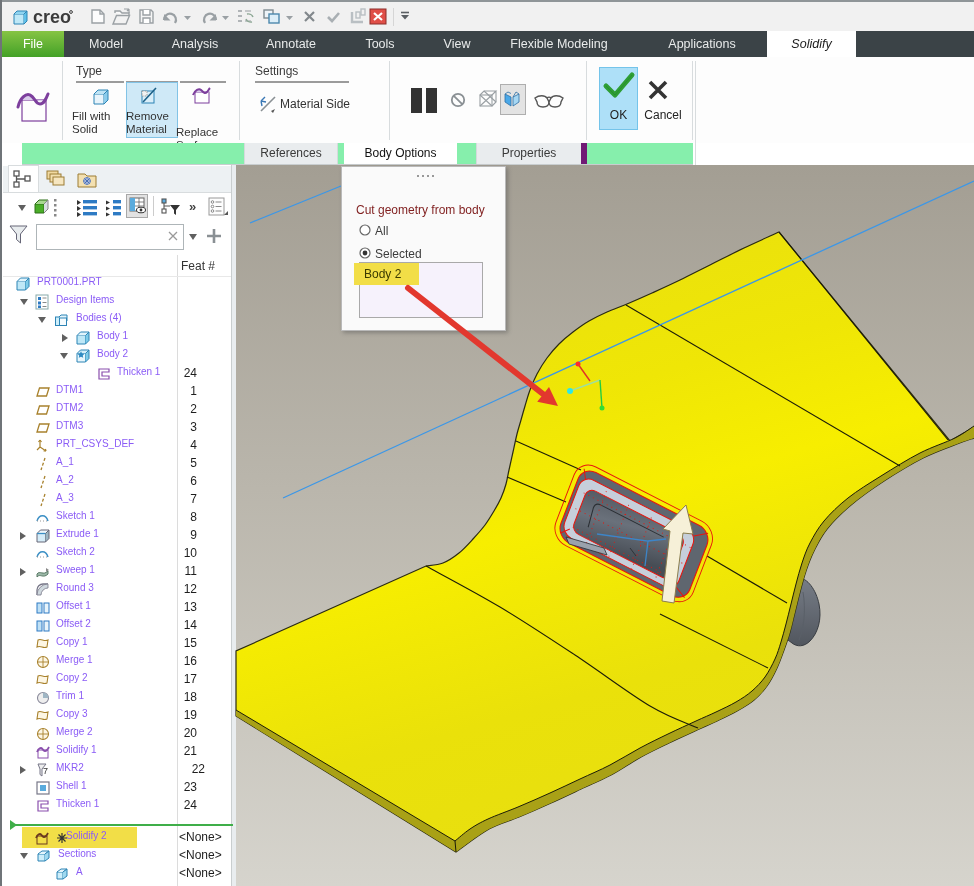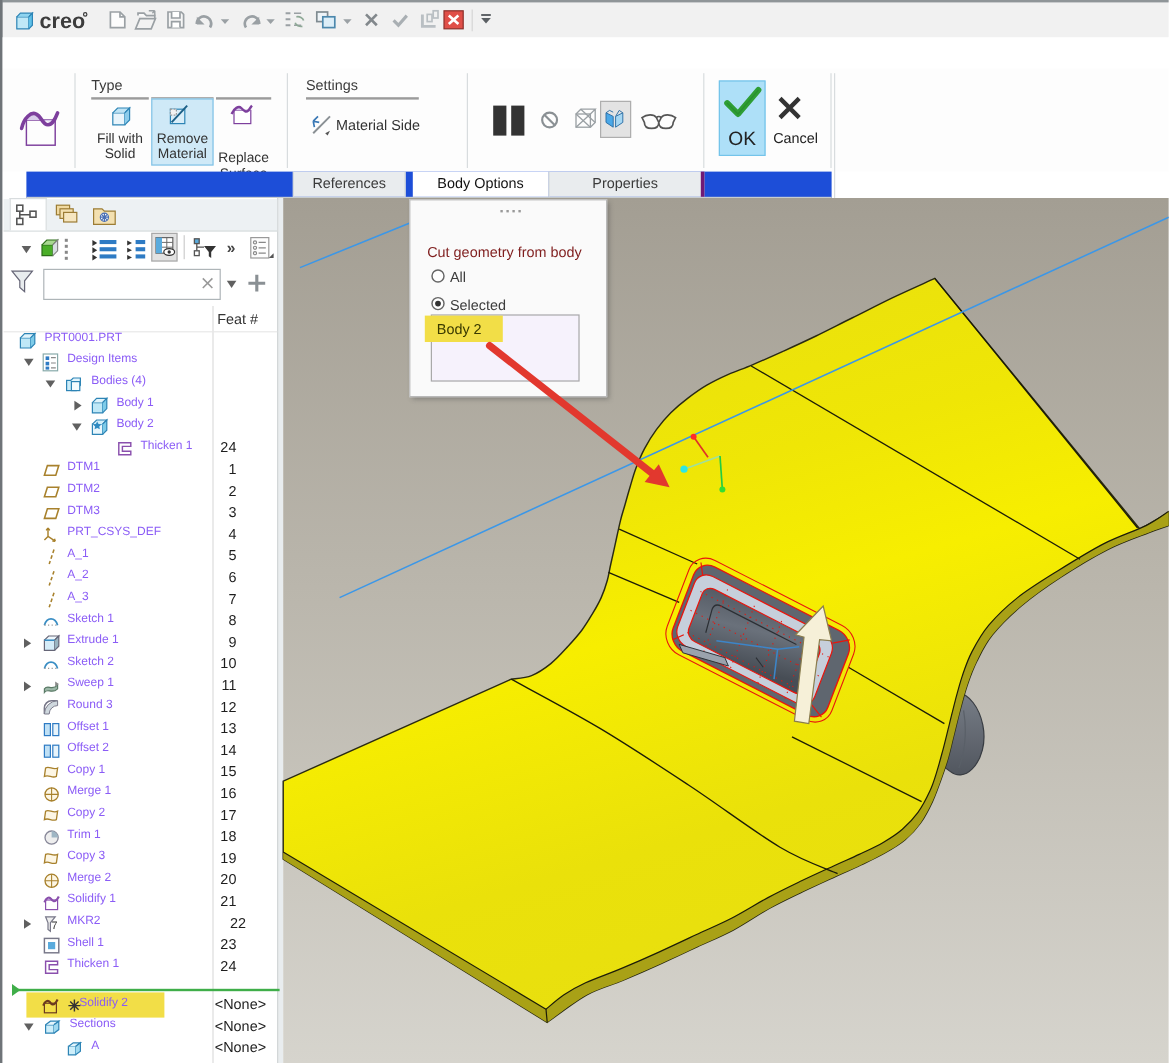--- a/index.html
+++ b/index.html
@@ -6,26 +6,26 @@
 #win{position:absolute;left:0;top:0;width:974px;height:886px;overflow:hidden}
 .abs{position:absolute}
 
 #titlebar{left:0;top:0;width:974px;height:31px;background:#f1f1f1;border-top:2px solid #8f9598;border-left:2px solid #74797c}
 #tabbar{left:2px;top:31px;width:972px;height:26px;background:#3b4347}
 .tab{position:absolute;top:0;height:26px;line-height:26px;color:#e9ebeb;font-size:12.5px;text-align:center}
 #filetab{position:absolute;left:0;top:0;width:62px;height:26px;background:linear-gradient(#86c444,#43a127);color:#fff;font-size:12.5px;line-height:26px;text-align:center}
 #activetab{position:absolute;left:765px;top:0;width:89px;height:26px;background:#fff;color:#1c1c1c;font-style:italic;font-size:12.5px;line-height:26px;text-align:center}
 
 #ribbon{left:2px;top:57px;width:972px;height:86px;background:#fdfdfd}
-#subtabs{left:22px;top:143px;width:671px;height:22px;background:#1d4ed8;border-bottom:1px solid #c8cdcf}
+#subtabs{left:22px;top:143px;width:671px;height:22px;background:#86efac;border-bottom:1px solid #c8cdcf}
 .subtab{position:absolute;top:0;height:21px;line-height:21px;font-size:12px;color:#3a3a3a;text-align:center}
 .grplabel{position:absolute;font-size:12px;font-weight:normal;color:#3b3b3b}
 .gunder{position:absolute;height:2px;background:#9b9b9b}
 .vsep{position:absolute;width:1px;background:#d8dcde}
-.btnlabel{position:absolute;font-size:11.5px;color:#333;text-align:center;line-height:13px}
+.btnlabel{position:absolute;font-size:11.5px;color:#333;line-height:13px}
 #removebtn{position:absolute;left:124px;top:25px;width:52px;height:56px;background:#cfe9f7;border:1px solid #82c3e6}
 #okbtn{position:absolute;left:597px;top:10px;width:39px;height:63px;background:#aee0f8;border:1px solid #74c4ea}
 #prevbtn{position:absolute;left:498px;top:27px;width:26px;height:31px;background:#e3e3e3;border:1px solid #aeaeae}
 
 #lpanel{left:3px;top:165px;width:229px;height:721px;background:#fff;border-right:1px solid #c9cecf}
 #ltabs{position:absolute;left:0;top:1px;width:228px;height:27px;background:#edf1f3;border-bottom:1px solid #d8dcde}
 #ltabsel{position:absolute;left:5px;top:0;width:31px;height:27px;background:#fff;border:1px solid #d8dcde;border-bottom:none}
 #searchbox{position:absolute;left:33px;top:59px;width:148px;height:26px;background:#fff;border:1px solid #aeb5b8}
 .treerow{position:absolute;font-size:10px;color:#8b5cf6;white-space:nowrap}
 .feat{position:absolute;font-size:12px;color:#1e1e1e;width:22px;text-align:right}
@@ -92,20 +92,31 @@
         <rect x="361" y="9" width="4" height="6" fill="none" stroke="#b9bfc3"></rect>
 
   <rect x="370" y="9" width="16" height="15" fill="#e04f48" stroke="#8c2f2a" stroke-width="1"></rect>
         <path d="M374,13 l8,7 m0,-7 l-8,7" stroke="#fff" stroke-width="2.2"></path>
   <path d="M393.5,8 v18" stroke="#d6d6d6" stroke-width="1"></path>
   <path d="M401,15 l4,4.5 l4,-4.5 z" fill="#5a5f63" stroke="none"></path>
         <path d="M401,12.5 h8" stroke="#5a5f63" stroke-width="1.6"></path>
  </g>
 </svg>
 
+<div class="abs" id="tabbar">
+ <div id="filetab">File</div>
+ <div class="tab" style="left:64px;width:80px">Model</div>
+ <div class="tab" style="left:150px;width:86px">Analysis</div>
+ <div class="tab" style="left:244px;width:90px">Annotate</div>
+ <div class="tab" style="left:340px;width:76px">Tools</div>
+ <div class="tab" style="left:420px;width:70px">View</div>
+ <div class="tab" style="left:494px;width:126px">Flexible Modeling</div>
+ <div class="tab" style="left:640px;width:120px">Applications</div>
+ <div id="activetab">Solidify</div>
+</div>
 
 <div class="abs" id="ribbon">
 
  <svg width="60" height="80" style="left:0;top:20">
   <rect x="20" y="23" width="24" height="21" fill="none" stroke="#7d3f9d" stroke-width="1.2"></rect>
   <path d="M20,23 C24,16 29,16 32,20 C35,25 39,25 44,23 L44,23 Z" fill="#d9cdea" stroke="none"></path>
   <path d="M16,30 C18,21 24,16 28,18 C33,20 33,27 38,27 C42,27 44,22 46,17" fill="none" stroke="#7d3f9d" stroke-width="3" stroke-linecap="round"></path>
  </svg>
  <div class="vsep" style="left:60px;top:4px;height:79px"></div>
 
@@ -169,33 +180,33 @@
    <path d="M30,5 C26,2 20,2 18,5 L16,9 C16,13 19,14 22,14 C26,14 28,12 28,9 Z" fill="#fdfdfd"></path>
    <path d="M14,5 C15,4 17,4 18,5"></path>
   </g>
  </svg>
  <div class="vsep" style="left:584px;top:4px;height:79px"></div>
  <div id="okbtn"></div>
  <svg width="40" height="34" style="left:598px;top:13px">
   <path d="M6,16 L15,25 L32,5" fill="none" stroke="#2e9e35" stroke-width="5" stroke-linecap="round" stroke-linejoin="round"></path>
   <path d="M6,16 L15,25 L32,5" fill="none" stroke="#1c6e22" stroke-width="1" opacity="0.3"></path>
  </svg>
- <div style="position:absolute;left:597px;top:51px;width:39px;text-align:center;font-size:16px;color:#222">OK</div>
+ <div style="position:absolute;left:597px;top:51px;width:39px;text-align:center;font-size:12px;color:#222">OK</div>
  <svg width="26" height="24" style="left:645px;top:22px">
   <path d="M3,3 L19,19 M19,3 L3,19" stroke="#333" stroke-width="3.6"></path>
  </svg>
  <div style="position:absolute;left:637px;top:51px;width:48px;text-align:center;font-size:12px;color:#222">Cancel</div>
  <div class="vsep" style="left:690px;top:4px;height:79px"></div>
  <div class="vsep" style="left:693px;top:4px;height:108px"></div>
 </div>
 
 <div class="abs" id="subtabs">
  <div class="subtab" style="left:222px;width:94px;background:#e9ecee;border-left:1px solid #d5dadc;border-right:1px solid #d5dadc">References</div>
  <div class="subtab" style="left:322px;width:113px;background:#fff;color:#111">Body Options</div>
- <div class="subtab" style="left:435px;width:130px;background:#e9ecee;border-left:1px solid #d5dadc;border-right:3px solid #701a75">Properties</div>
+ <div class="subtab" style="left:454px;width:111px;background:#e9ecee;border-left:1px solid #d5dadc;border-right:6px solid #701a75">Properties</div>
 </div>
 
 <div class="abs" style="left:232px;top:165px;width:4px;height:721px;background:#e9edef"></div>
 
 <svg class="abs" width="738" height="721" viewBox="236 165 738 721" style="left:236px;top:165px">
  <defs>
   <linearGradient id="bggrad" x1="0" y1="0" x2="0" y2="1">
    <stop offset="0" stop-color="#a39e93"></stop>
    <stop offset="0.45" stop-color="#bab6ac"></stop>
    <stop offset="1" stop-color="#d6d4cd"></stop>

